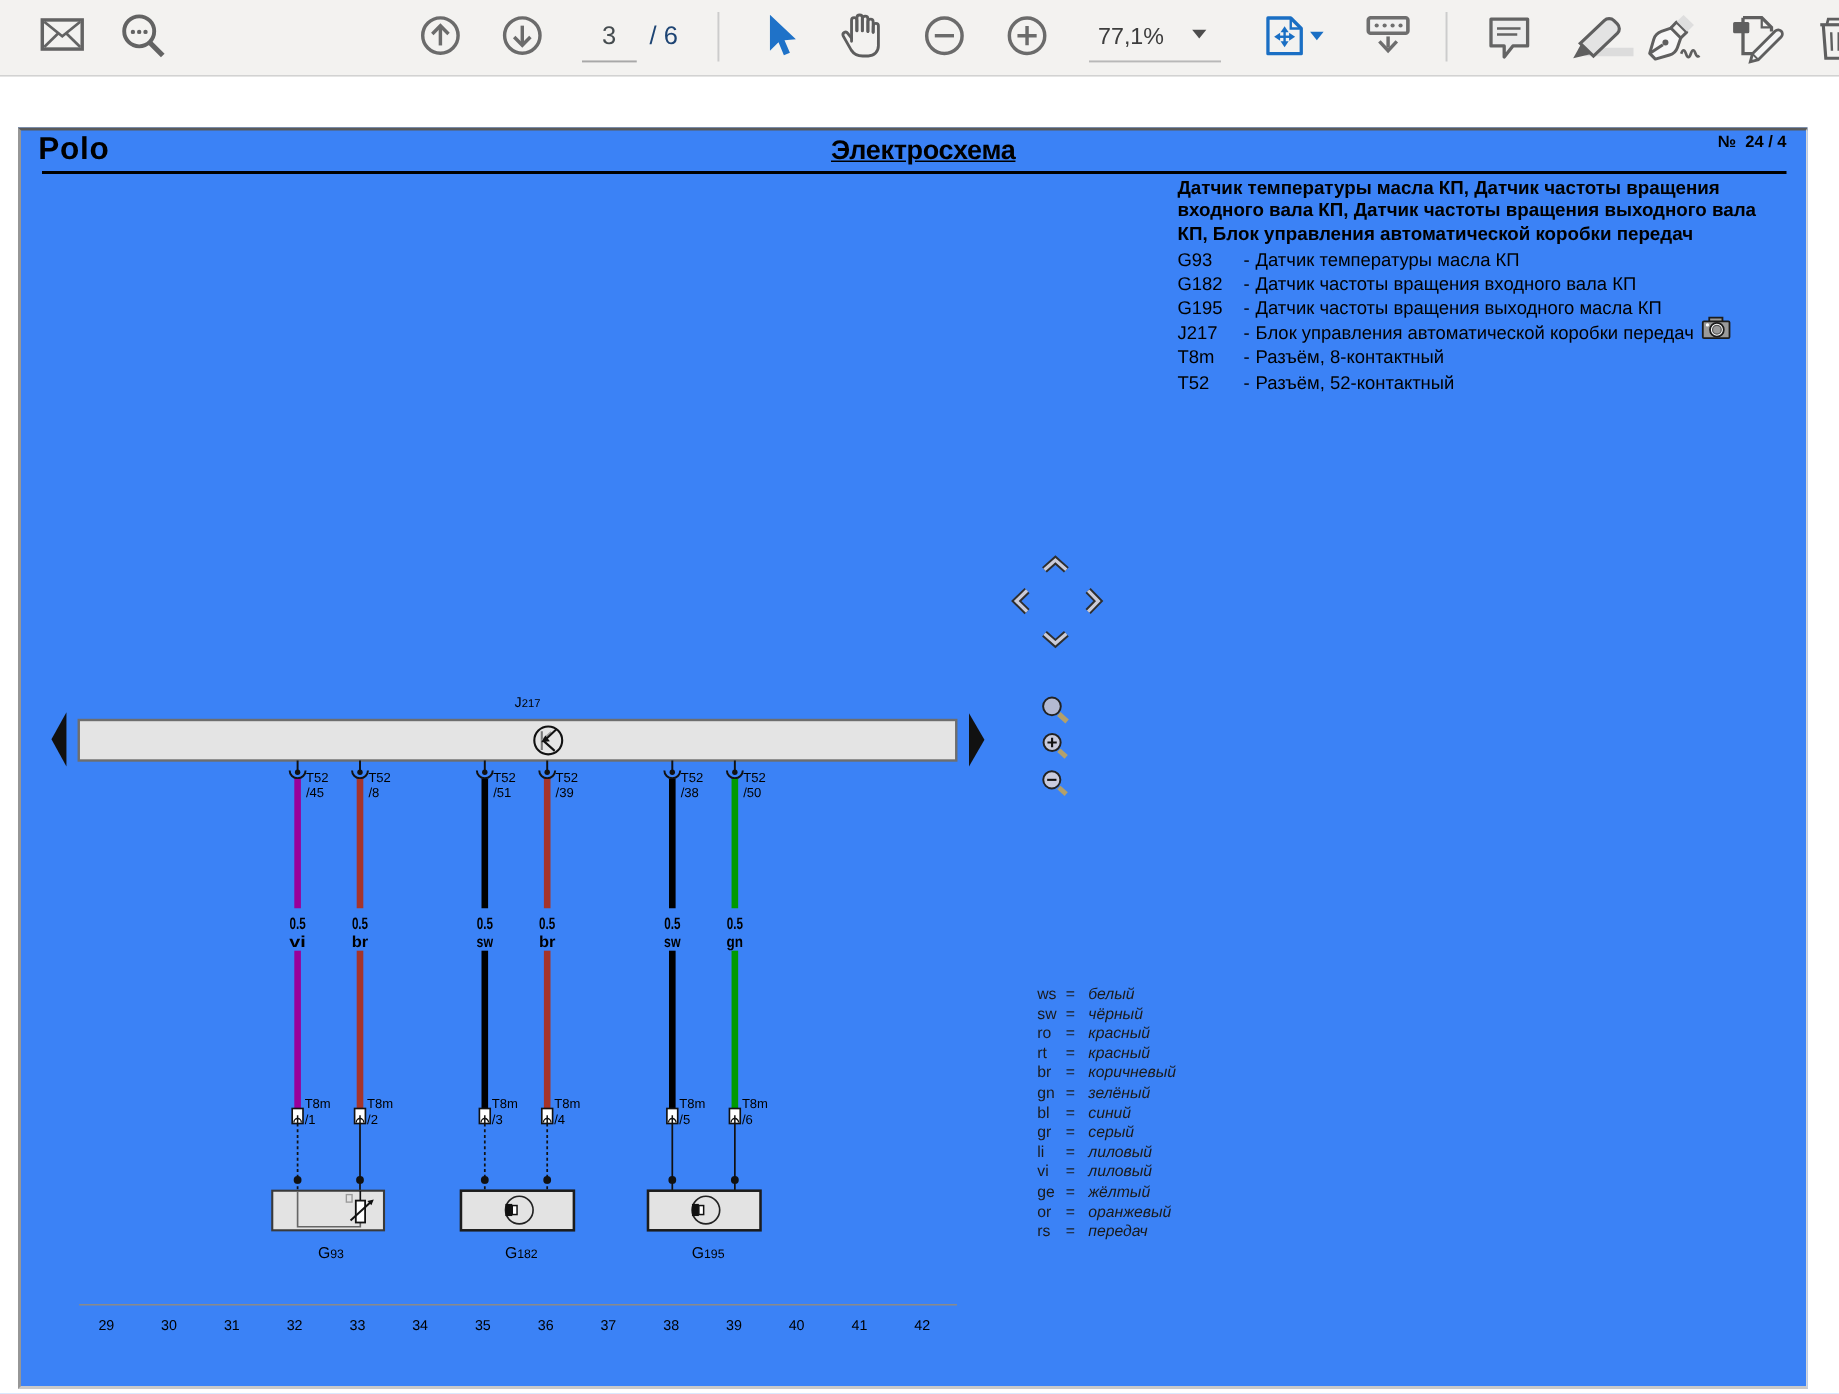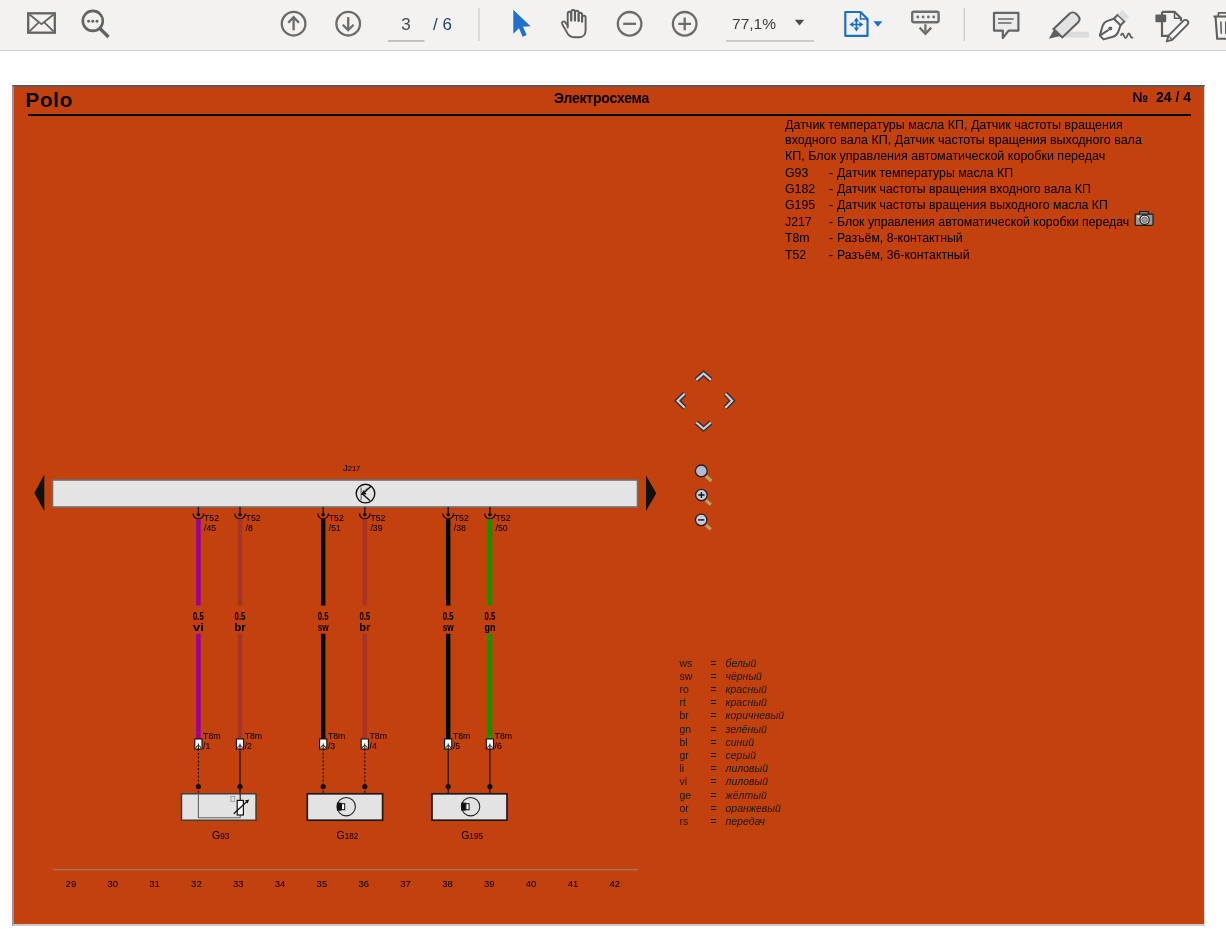--- a/index.html
+++ b/index.html
@@ -1,37 +1,37 @@
 <!DOCTYPE html>
 <html><head>
 <meta charset="utf-8">
 <style>
   html,body{margin:0;padding:0;background:#fff;}
   #app{position:relative;width:1226px;height:929px;background:#fff;overflow:hidden;
        font-family:"Liberation Sans", sans-serif;}
   .abs{position:absolute;}
   #toolbar{position:absolute;left:0;top:0;width:1226px;height:50px;background:#f3f2f0;
            border-bottom:1px solid #d2d2d2;}
-  #page{position:absolute;left:12px;top:85px;width:1190px;height:837px;background:#c2410c;
+  #page{position:absolute;left:12px;top:85px;width:1190px;height:837px;background:#3b82f6;
         border-top:2px solid #5a5a5a;border-left:2px solid #969696;
         border-right:1px solid #d8d8d8;border-bottom:2px solid #c9c9c9;}
   .hdr{position:absolute;color:#000;white-space:nowrap;}
   #polo{left:11.5px;top:0.5px;font-size:21px;font-weight:bold;letter-spacing:0.5px;}
-  #eltitle{left:540px;top:2.5px;font-size:14px;font-weight:bold;letter-spacing:-0.2px;}
-  #pageno{right:13px;top:2px;font-size:14px;font-weight:bold;}
+  #eltitle{left:540px;top:2.5px;font-size:18px;font-weight:bold;letter-spacing:-0.2px;text-decoration:underline;}
+  #pageno{right:13px;top:2px;font-size:11px;font-weight:bold;}
   #hline{position:absolute;left:14px;top:27px;width:1163px;height:2px;background:#000;}
   #rdesc{position:absolute;left:771px;top:31px;width:420px;color:#000;}
-  #rdesc .t{font-weight:normal;font-size:12.5px;line-height:15.3px;white-space:nowrap;}
+  #rdesc .t{font-weight:bold;font-size:12.5px;line-height:15.3px;white-space:nowrap;}
   .lrow{position:absolute;font-size:12.3px;white-space:nowrap;}
   .lrow .code{position:absolute;left:0px;}
   .lrow .dash{position:absolute;left:44px;}
   .lrow .desc{position:absolute;left:52px;}
   #clegend{position:absolute;left:665.5px;top:569.5px;font-size:10.5px;color:#1a1a1a;}
   .crow{position:absolute;white-space:nowrap;height:13.2px;}
-  .crow .c1{position:absolute;left:0;text-align:right;}
+  .crow .c1{position:absolute;left:12px;text-align:right;}
   .crow .c2{position:absolute;left:31px;}
   .crow .c3{position:absolute;left:46px;font-style:italic;}
 </style>
 </head>
 <body>
 <div id="app">
   <div id="toolbar"></div>
   <svg id="tbicons" class="abs" style="left:0;top:0" width="1226" height="50" viewBox="0 0 1226 50">
 
     <rect x="28.2" y="13.3" width="26.6" height="19.4" fill="none" stroke="#636363" stroke-width="2.3"></rect>
@@ -161,21 +161,21 @@
           <span class="desc">Блок управления автоматической коробки передач</span>
         </div>
       <div class="lrow" style="top:113px">
           <span class="code">T8m</span>
           <span class="dash">-</span>
           <span class="desc">Разъём, 8-контактный</span>
         </div>
       <div class="lrow" style="top:130px">
           <span class="code">T52</span>
           <span class="dash">-</span>
-          <span class="desc">Разъём, 36-контактный</span>
+          <span class="desc">Разъём, 52-контактный</span>
         </div>
     </div>
     <div id="clegend">
       <div class="crow" style="top:0px">
           <span class="c1">ws</span>
           <span class="c2">=</span>
           <span class="c3">белый</span>
         </div>
       <div class="crow" style="top:13.2px">
           <span class="c1">sw</span>

